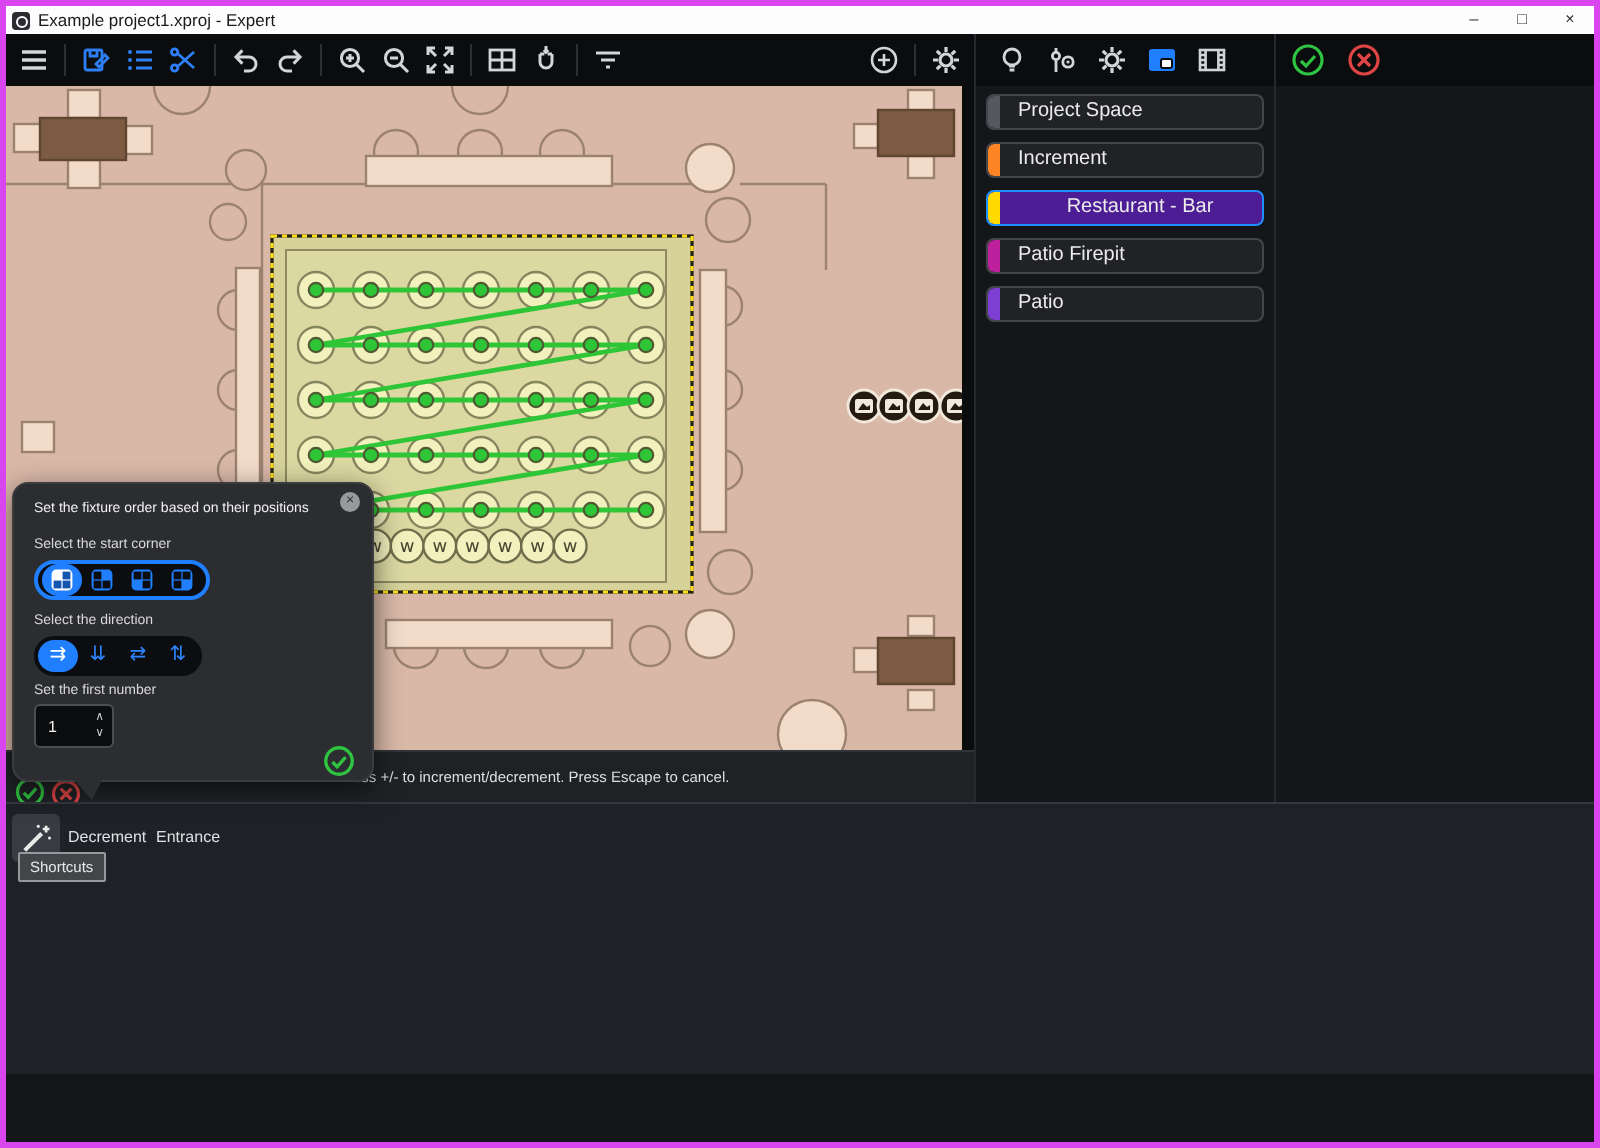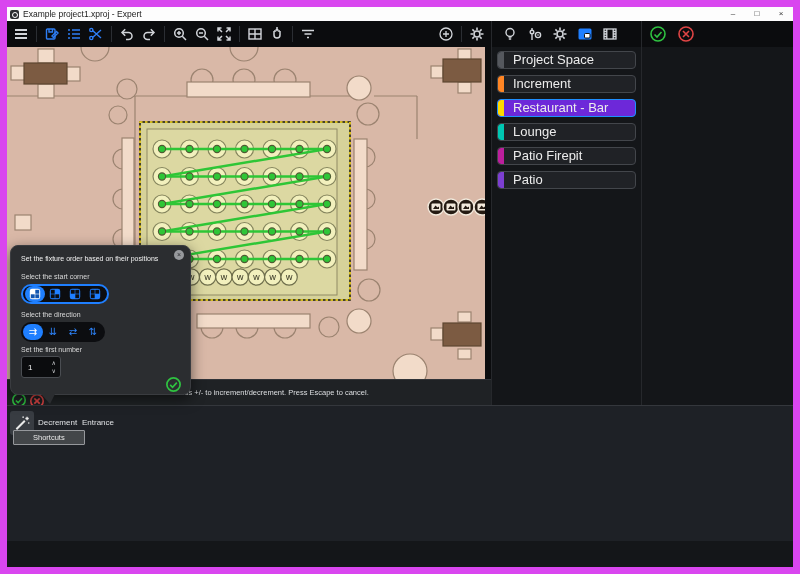--- a/index.html
+++ b/index.html
@@ -1,18 +1,18 @@
 <!DOCTYPE html>
 <html><head>
 <meta charset="utf-8">
 <style>
   html,body{margin:0;padding:0;background:#2a2a2a;}
   *{box-sizing:border-box;}
   .screen{position:relative;width:800px;height:574px;background:#141619;overflow:hidden;
-          font-family:"Liberation Sans",sans-serif;border:7px solid #d946ef;}
+          font-family:"Liberation Sans",sans-serif;border:3px solid #d946ef;}
   
   .titlebar{position:absolute;left:0;top:0;width:100%;height:14px;background:#fdfdfd;
             display:flex;align-items:center;color:#1a1a1a;font-size:8.5px;}
   .appicon{width:9px;height:9px;margin:0 4px 0 3px;background:#2b2d31;border-radius:2px;position:relative;}
   .appicon::after{content:"";position:absolute;left:2px;top:2px;width:4px;height:4px;border:1px solid #fff;border-radius:50%;}
   .wbtns{margin-left:auto;display:flex;height:100%;}
   .wbtn{width:24px;text-align:center;font-size:8px;line-height:14px;color:#333;}
   
   .toolbar{position:absolute;left:0;top:14px;width:100%;height:26px;background:#0b0c0e;display:flex;}
   .tb-sec{display:flex;align-items:center;height:100%;}
@@ -32,28 +32,28 @@
   .hscroll{position:absolute;left:208px;top:366px;width:57px;height:5px;background:#5a5e64;border-radius:2.5px;z-index:2;}
   .statusrow{position:absolute;left:0;top:372px;width:484px;height:26px;background:#1f2225;border-top:1px solid #303338;
              color:#dddfe2;font-size:7.5px;line-height:25px;padding-left:166px;white-space:nowrap;overflow:hidden;}
   .ghostbtn{position:absolute;z-index:4;}
   
   .panel-a{position:absolute;left:485px;top:40px;width:149px;height:358px;background:#141619;padding:4px 5px;}
   .panel-b{position:absolute;left:635px;top:40px;width:164px;height:358px;background:#141619;}
   .gitem{position:relative;height:18px;margin-bottom:6px;background:#202226;border:1px solid #43464b;
          border-radius:4px;overflow:hidden;}
   .gitem .gbar{position:absolute;left:0;top:0;bottom:0;width:6px;border-radius:3px 0 0 3px;}
-  .gitem .glabel{display:block;padding-left:15px;font-size:13px;line-height:16px;color:#ececec;}
+  .gitem .glabel{display:block;padding-left:15px;font-size:10px;line-height:16px;color:#ececec;}
   
   .bottombar{position:absolute;left:0;top:398px;width:100%;height:136px;background:#1e2126;border-top:1px solid #34373c;z-index:10;}
   .wandbtn{position:absolute;left:3px;top:5px;width:24px;height:24px;background:#383c42;border-radius:3px;
            display:flex;align-items:center;justify-content:center;}
   .bblabel{position:absolute;top:5px;height:24px;line-height:24px;font-size:8px;color:#dfe1e4;}
   .tooltip{position:absolute;left:6px;top:24px;background:#434649;border:1px solid #96989c;color:#e8e8e8;
-           font-size:7.5px;padding:2px 19px;z-index:40;border-radius:1px;}
+           font-size:7.5px;padding:2px 5px;z-index:40;border-radius:1px;}
   
   .popup{position:absolute;left:3px;top:238px;width:181px;height:150px;background:#2b2d30;border:1px solid #3a3c40;
          border-radius:8px;z-index:30;box-shadow:0 4px 14px rgba(0,0,0,.55);color:#e8e8e8;}
   .popup .tail{position:absolute;left:30px;top:100%;width:0;height:0;
                border-left:9px solid transparent;border-right:5px solid transparent;border-top:10px solid #2b2d30;}
   .pclose{position:absolute;right:6px;top:4px;width:10px;height:10px;border-radius:50%;background:#97999d;
           color:#2b2d30;font-size:7px;line-height:10px;text-align:center;}
   .ptitle{position:absolute;left:10px;top:9px;font-size:7px;color:#f2f2f2;white-space:nowrap;}
   .plabel{position:absolute;left:10px;font-size:7px;color:#d9d9d9;white-space:nowrap;}
   .pill{position:absolute;left:10px;height:20px;background:#0c0d10;border-radius:11px;display:flex;align-items:center;padding:0 2px;}
@@ -439,27 +439,23 @@
   <div class="panel-a">
     <div id="group-list">
         <div class="gitem">
           <span class="gbar" style="background: rgb(85, 88, 94);"></span>
           <span class="glabel">Project Space</span>
         </div>
         <div class="gitem">
           <span class="gbar" style="background: rgb(255, 133, 36);"></span>
           <span class="glabel">Increment</span>
         </div>
-        <div class="gitem" style="background: #6d28d9; border-color: rgb(30, 143, 255);">
+        <div class="gitem" style="background: #4c1d95; border-color: rgb(30, 143, 255); text-align: center;">
           <span class="gbar" style="background: rgb(255, 217, 0);"></span>
           <span class="glabel">Restaurant - Bar</span>
-        </div>
-        <div class="gitem">
-          <span class="gbar" style="background: rgb(0, 199, 178);"></span>
-          <span class="glabel">Lounge</span>
         </div>
         <div class="gitem">
           <span class="gbar" style="background: rgb(189, 31, 157);"></span>
           <span class="glabel">Patio Firepit</span>
         </div>
         <div class="gitem">
           <span class="gbar" style="background: rgb(125, 63, 209);"></span>
           <span class="glabel">Patio</span>
         </div>
       </div>

